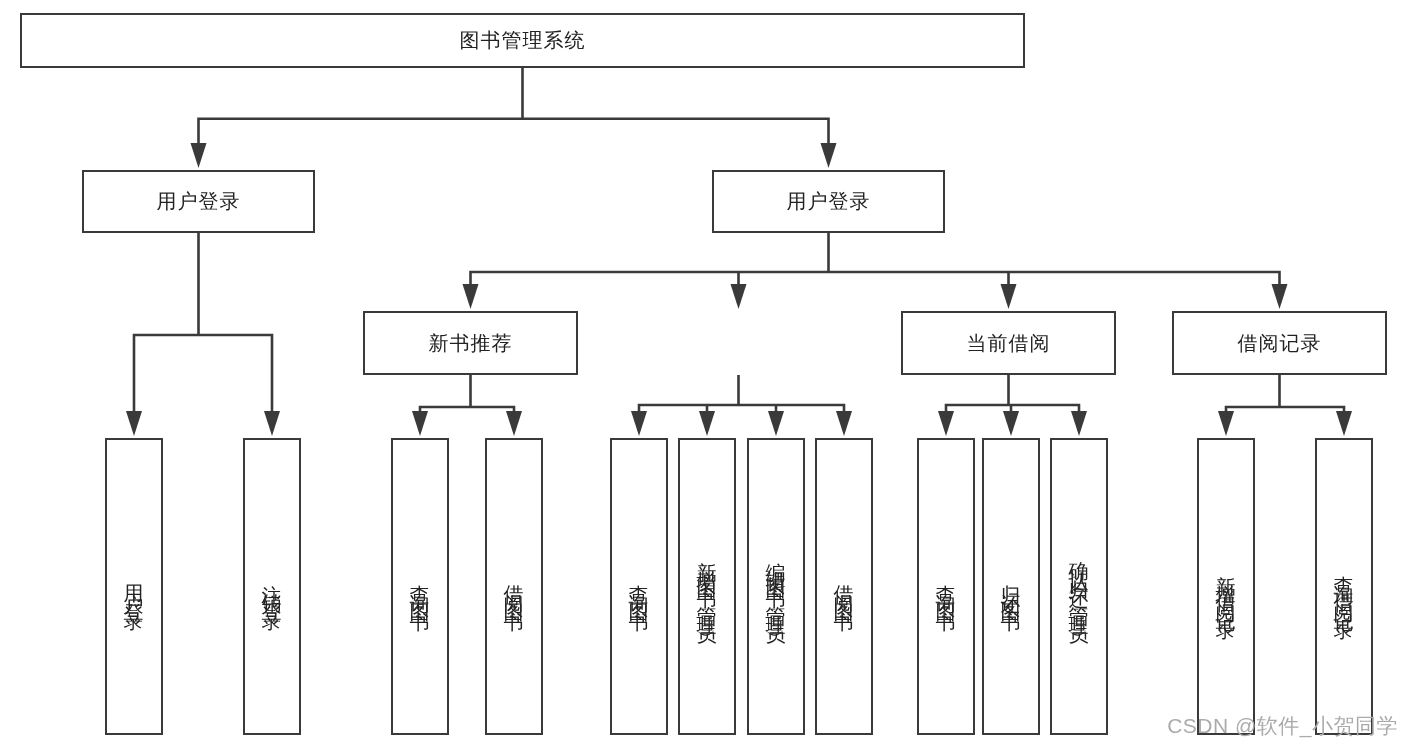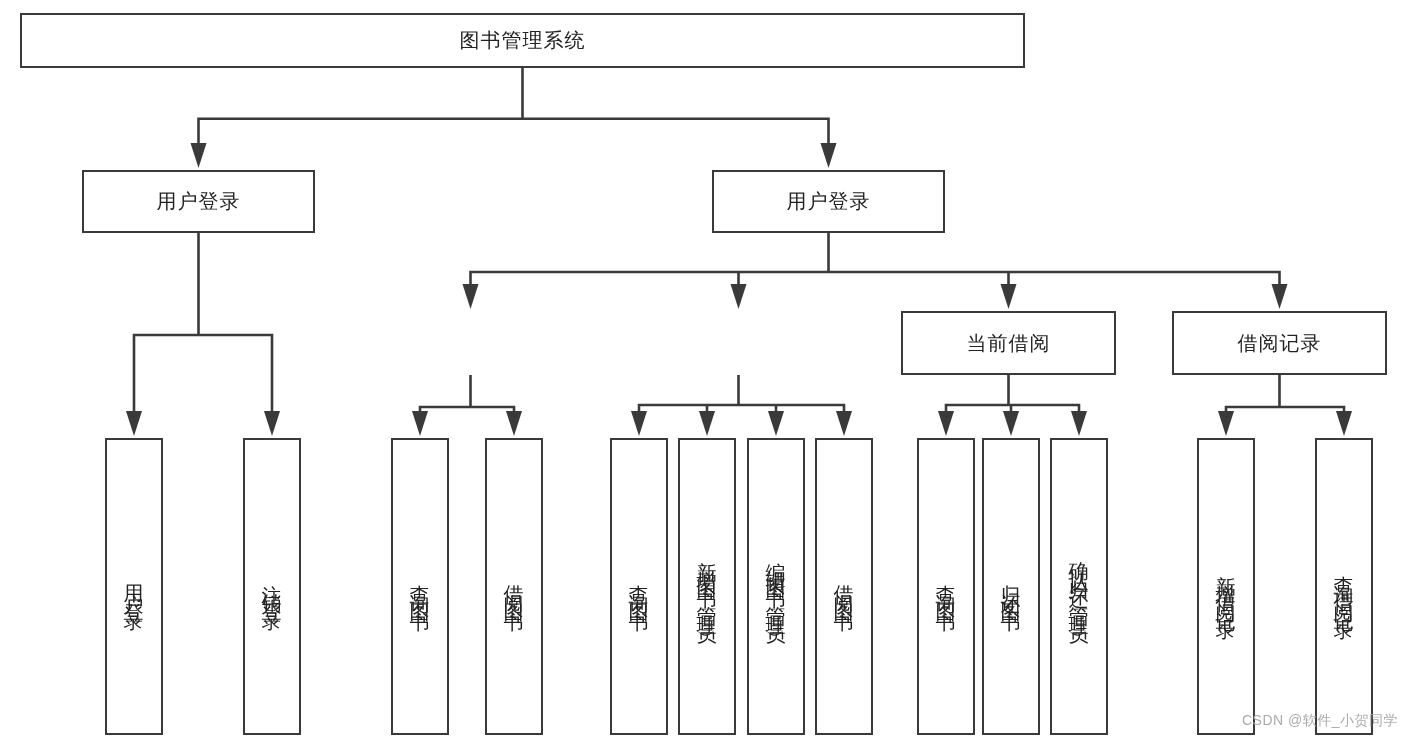--- a/index.html
+++ b/index.html
@@ -46,21 +46,21 @@
   .v{
     writing-mode:vertical-rl;
     text-orientation:mixed;
     letter-spacing:9px;
     line-height:1;
   }
   .watermark{
     position:absolute;
     top:712px;
     right:7px;
-    font-size:14px;
+    font-size:21px;
     color:var(--watermark);
     letter-spacing:0.5px;
     z-index:3;
     white-space:nowrap;
   }
 </style>
 </head>
 <body>
 
 <div class="canvas">
@@ -122,20 +122,21 @@
     <polygon class="c-arrow" points="1071,411 1087,411 1079,436"></polygon>
     <polygon class="c-arrow" points="1218,411 1234,411 1226,436"></polygon>
     <polygon class="c-arrow" points="1336,411 1352,411 1344,436"></polygon>
   </svg>
 
   <div class="node" style="left:20px;top:13px;width:1005px;height:55px">图书管理系统</div>
 
   <div class="node" style="left:82px;top:170px;width:233px;height:63px">用户登录</div>
   <div class="node" style="left:712px;top:170px;width:233px;height:63px">用户登录</div>
 
+  <div class="node" style="left:363px;top:311px;width:215px;height:64px">新书推荐</div>
   <div class="node" style="left:901px;top:311px;width:215px;height:64px">当前借阅</div>
   <div class="node" style="left:1172px;top:311px;width:215px;height:64px">借阅记录</div>
 
   <div class="node v" style="left:105px;top:438px;width:58px;height:297px">用户登录</div>
   <div class="node v" style="left:243px;top:438px;width:58px;height:297px">注销登录</div>
   <div class="node v" style="left:391px;top:438px;width:58px;height:297px">查询图书</div>
   <div class="node v" style="left:485px;top:438px;width:58px;height:297px">借阅图书</div>
   <div class="node v" style="left:610px;top:438px;width:58px;height:297px">查询图书</div>
   <div class="node v" style="left:678px;top:438px;width:58px;height:297px">新增图书（管理员）</div>
   <div class="node v" style="left:747px;top:438px;width:58px;height:297px">编辑图书（管理员）</div>

